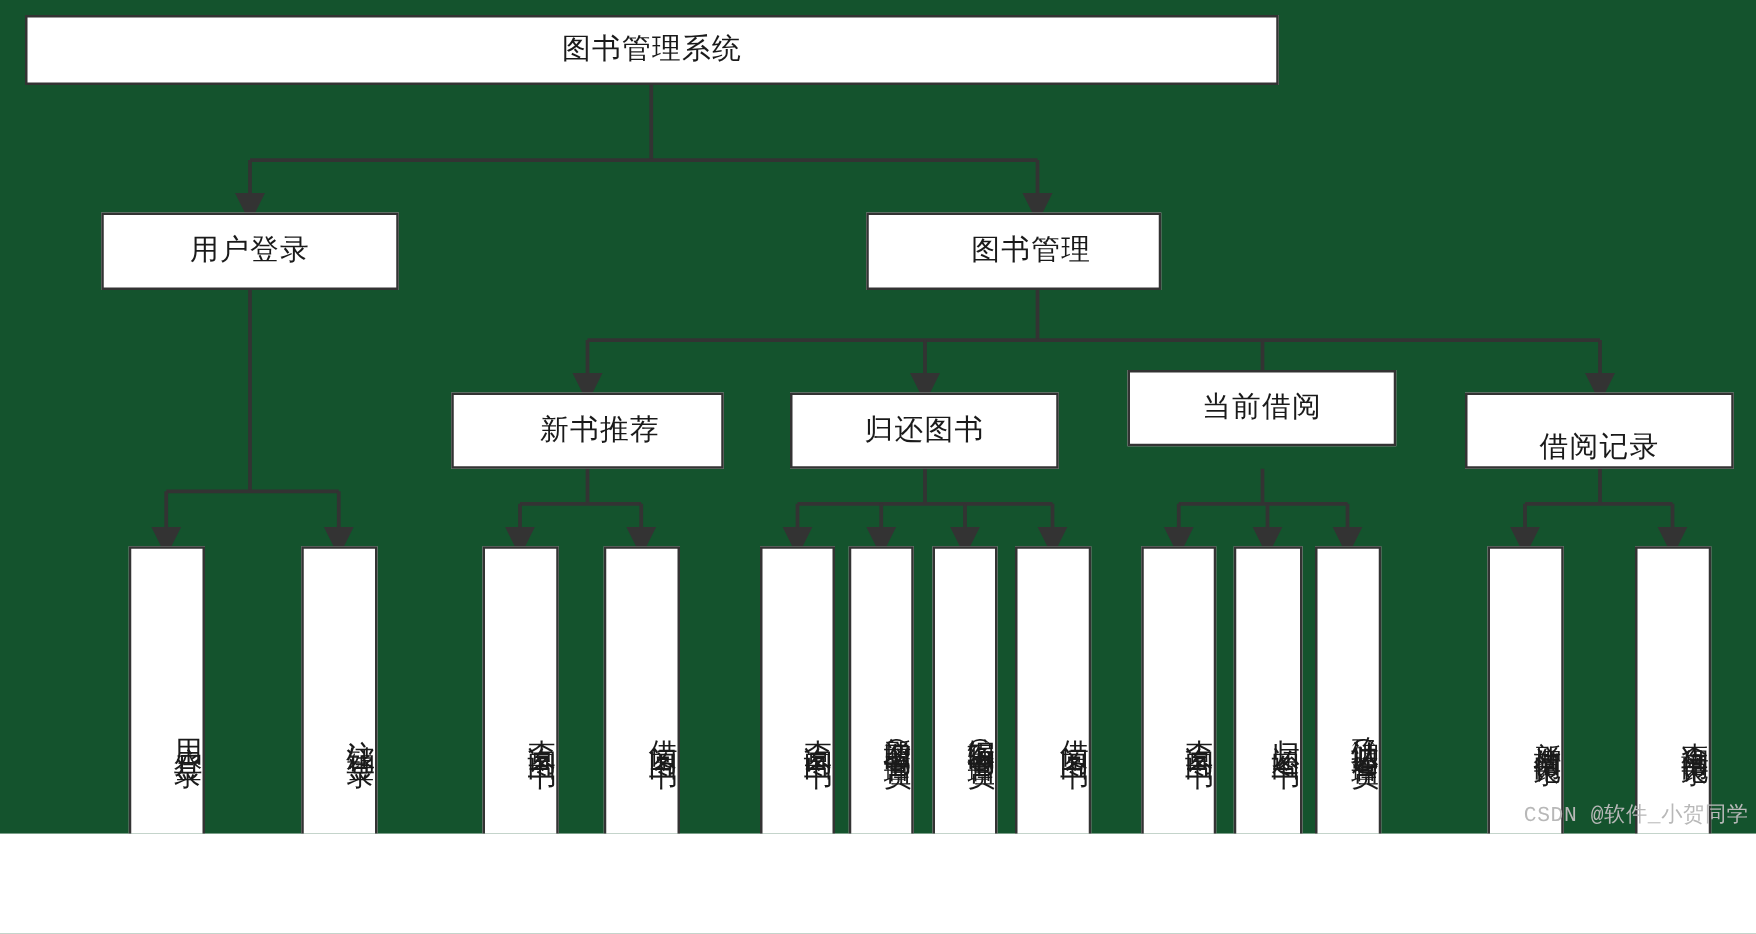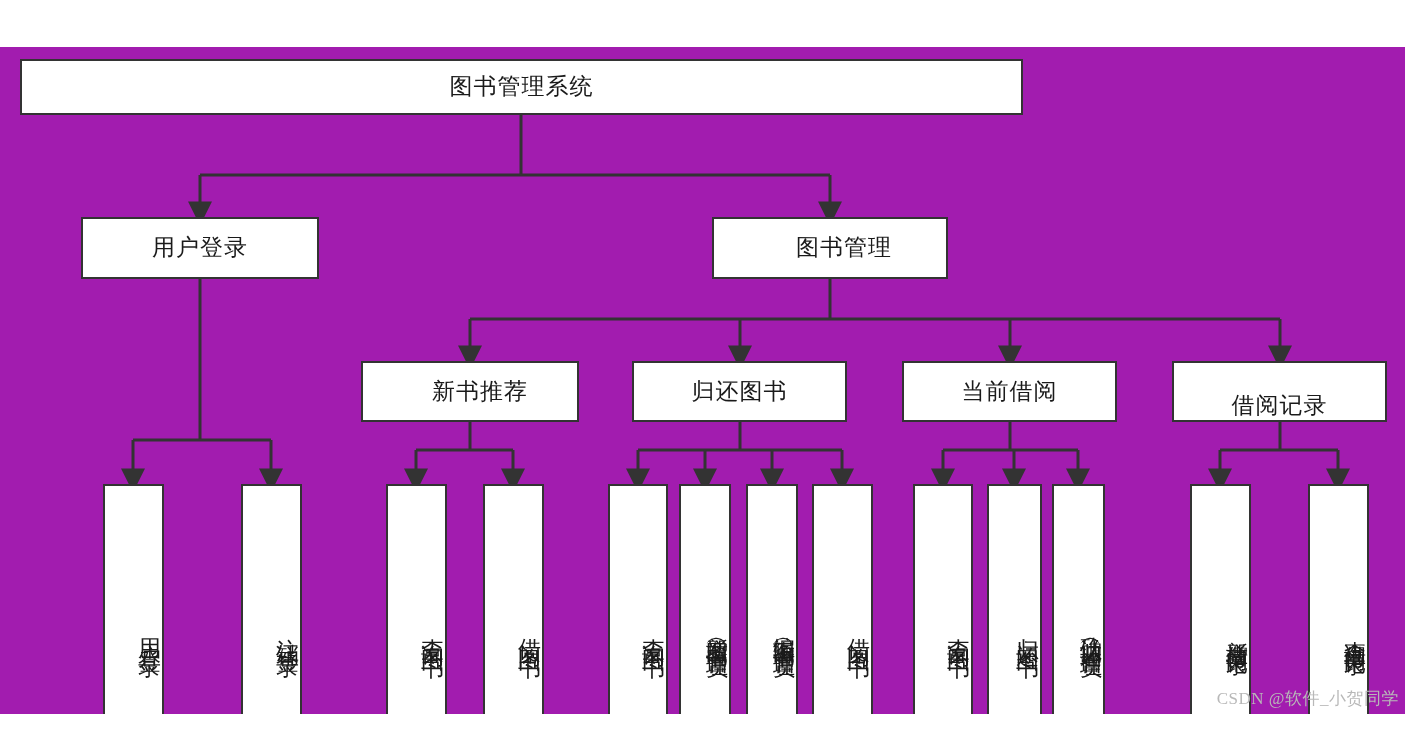--- a/index.html
+++ b/index.html
@@ -8,23 +8,22 @@
     padding: 0;
     background: #ffffff;
   }
   body {
     font-family: "DejaVu Sans", "Liberation Sans", sans-serif;
   }
   #canvas {
     position: relative;
     width: 1405px;
     height: 667px;
-    background: #a21caf;
+    background: #14532d;
     overflow: hidden;
-    margin-top: 47px;
   }
   #edges {
     position: absolute;
     left: 0;
     top: 0;
     width: 1405px;
     height: 747px;
     pointer-events: none;
   }
   .node {
@@ -62,21 +61,21 @@
     white-space: nowrap;
   }
   #watermark {
     position: absolute;
     right: 6px;
     bottom: 4px;
     font-size: 17px;
     color: #b8b8b8;
     letter-spacing: 0.5px;
     white-space: nowrap;
-    font-family: Liberation Serif, serif;
+    font-family: Liberation Mono, monospace;
   }
 </style>
 </head>
 <body>
 
 <div id="canvas">
 
   <svg id="edges" viewBox="0 0 1405 747" width="1405" height="747" aria-hidden="true">
     <defs>
       <marker id="arrow" markerWidth="10" markerHeight="10" refX="1.2" refY="4" orient="auto" markerUnits="strokeWidth">
@@ -127,31 +126,31 @@
     </g>
   </svg>
 
   <div class="node horiz" style="left:20px; top:12px; width:1003px; height:56px;">
     <span>图书管理系统</span>
   </div>
 
   <div class="node horiz" style="left:81px; top:170px; width:238px; height:62px;">
     <span>用户登录</span>
   </div>
-  <div class="node horiz" style="left:712px; top:170px; width:236px; height:62px;padding-left:28px;">
+  <div class="node horiz" style="left:693px; top:170px; width:236px; height:62px;padding-left:28px;">
     <span>图书管理</span>
   </div>
 
   <div class="node horiz" style="left:361px; top:314px; width:218px; height:61px;padding-left:20px;">
     <span>新书推荐</span>
   </div>
   <div class="node horiz" style="left:632px; top:314px; width:215px; height:61px;">
     <span>归还图书</span>
   </div>
-  <div class="node horiz" style="left:902px; top:314px; width:215px; height:61px;">
+  <div class="node horiz" style="left:902px; top:296px; width:215px; height:61px;">
     <span>当前借阅</span>
   </div>
   <div class="node horiz" style="left:1172px; top:314px; width:215px; height:61px;align-items:flex-end;">
     <span>借阅记录</span>
   </div>
 
   <div class="node vert" style="left:103px; top:437px; width:61px; height:296px;">
     <span class="vtext">用户登录</span>
   </div>
   <div class="node vert" style="left:241px; top:437px; width:61px; height:296px;">

